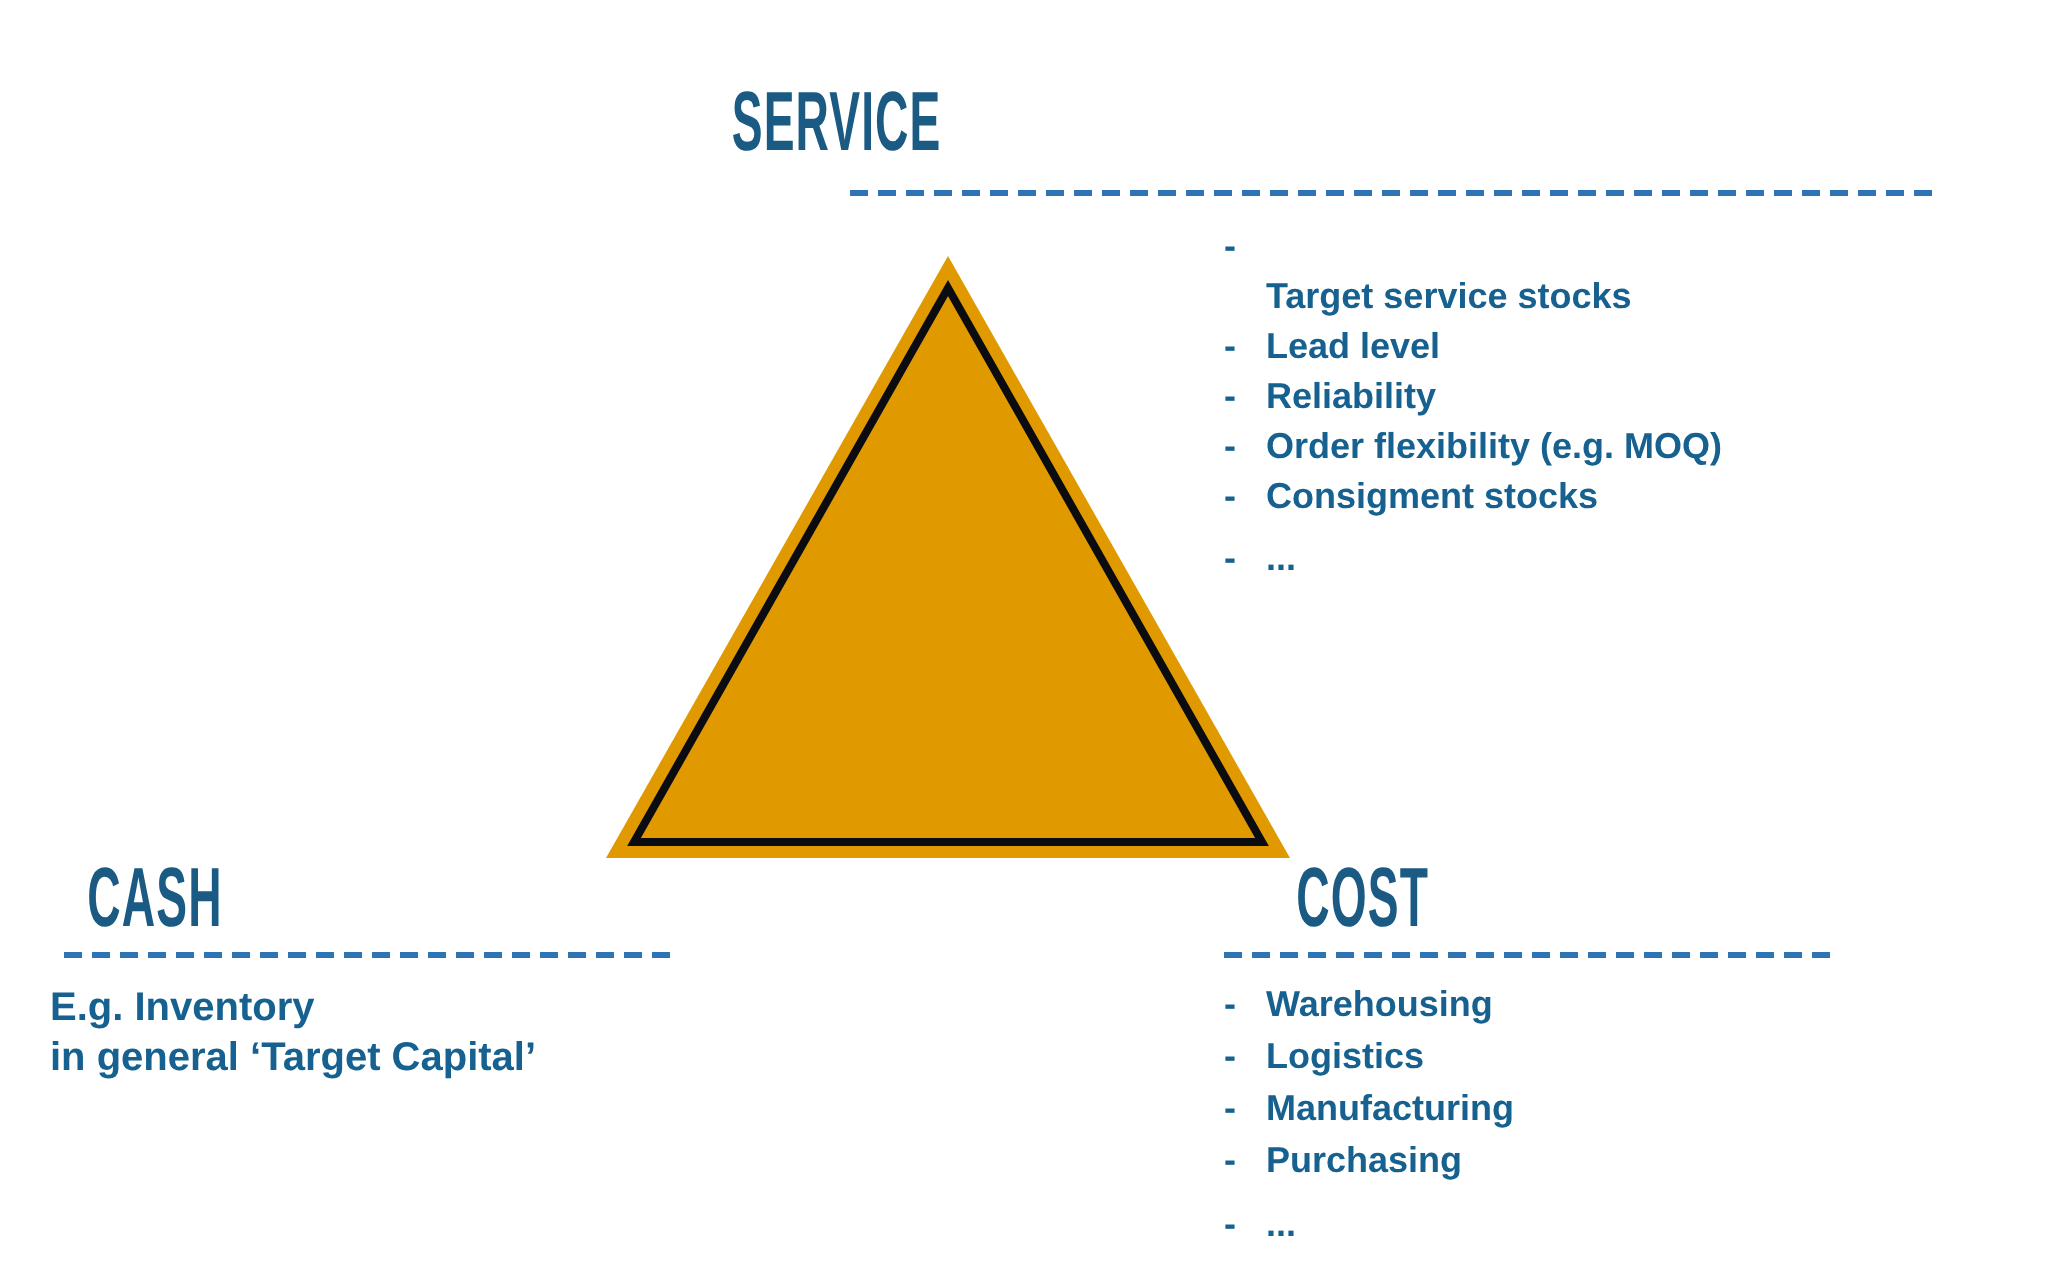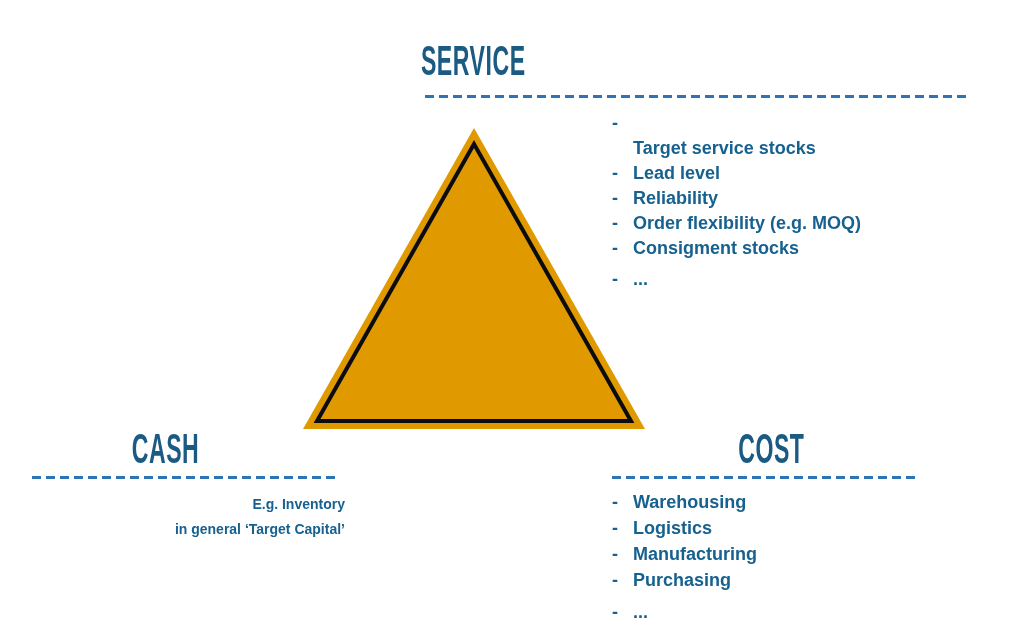--- a/index.html
+++ b/index.html
@@ -13,21 +13,20 @@
     position: relative;
     width: 1024px;
     height: 640px;
     background: #ffffff;
     overflow: hidden;
     font-family: "Liberation Sans", sans-serif;
   }
   .heading {
     position: absolute;
     width: 300px;
-    text-align: center;
     color: var(--heading);
     font-size: 42px;
     font-weight: bold;
     line-height: 1;
     white-space: nowrap;
   }
   .heading .squeeze {
     display: inline-block;
     transform: scaleX(0.55);
     transform-origin: 50% 50%;
@@ -55,23 +54,23 @@
   .blist .dash {
     width: 21px;
     flex: 0 0 21px;
   }
   .blist .row.gap { margin-top: 6px; }
   .note {
     position: absolute;
     left: 25px;
     top: 492px;
     width: 320px;
-    text-align: right;
+    text-align: left;
     color: var(--body);
-    font-size: 14px;
+    font-size: 20px;
     font-weight: bold;
     line-height: 25px;
   }
   .triangle-wrap {
     position: absolute;
     left: 295px;
     top: 118px;
     width: 360px;
     height: 315px;
   }

